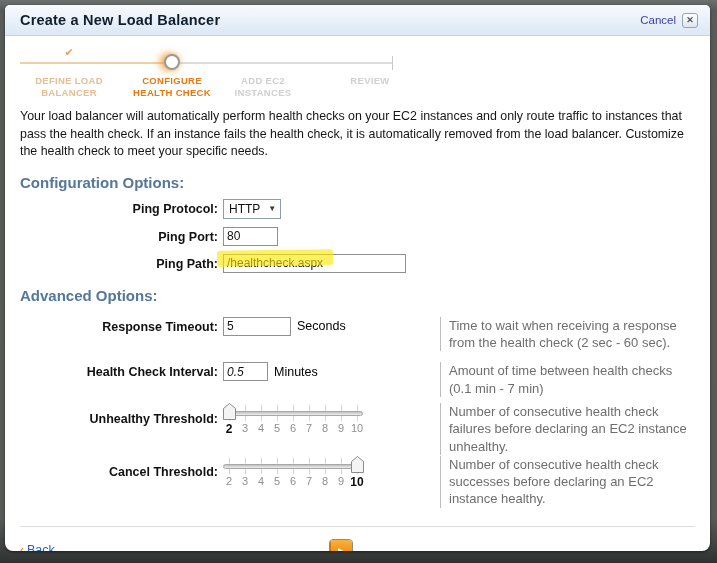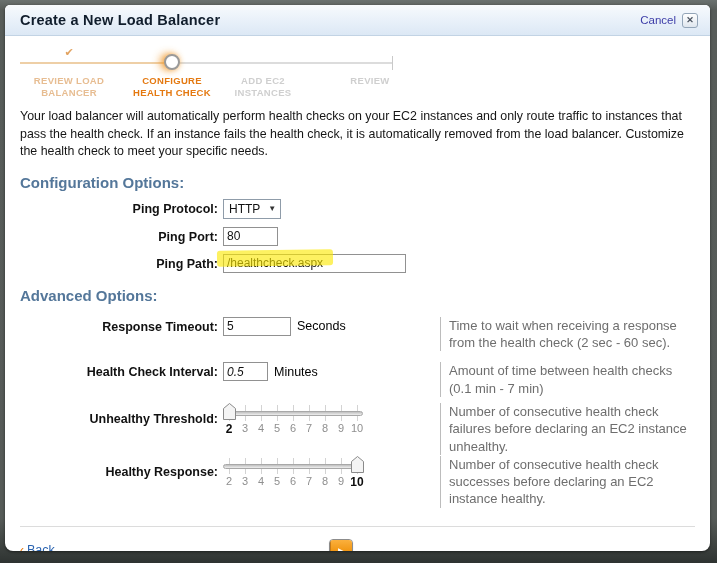--- a/index.html
+++ b/index.html
@@ -134,21 +134,21 @@
   </div>
 
   <div class="content">
 
     <div class="steps">
       <div class="line-orange"></div>
       <div class="line-gray"></div>
       <div class="end-tick"></div>
       <div class="check">✔</div>
       <div class="circle"></div>
-      <div class="step-label step-complete sl1">REVIEW LOAD
+      <div class="step-label step-complete sl1">DEFINE LOAD
 BALANCER</div>
       <div class="step-label step-current sl2">CONFIGURE
 HEALTH CHECK</div>
       <div class="step-label step-upcoming sl3">ADD EC2
 INSTANCES</div>
       <div class="step-label step-upcoming sl4">REVIEW</div>
     </div>
 
     <p class="intro">Your load balancer will automatically perform health checks on your EC2 instances and only route traffic to instances that pass the health check. If an instance fails the health check, it is automatically removed from the load balancer. Customize the health check to meet your specific needs.</p>
 
@@ -224,21 +224,21 @@
             <div class="num" style="left: 134px;">10</div>
             <div class="handle" style="left: -0.5px;"><svg width="13" height="17" viewBox="0 0 13 17">
                 <path d="M6.5 0.5 L12.5 5.5 L12.5 16.5 L0.5 16.5 L0.5 5.5 Z" fill="#f4f4f4" stroke="#8a8a8a" stroke-width="1"></path>
               </svg></div>
           </div>
       </div>
       <div class="help">Number of consecutive health check failures before declaring an EC2 instance unhealthy.</div>
     </div>
 
     <div class="frow adv" style="margin-top:1px">
-      <div class="flabel" style="padding-top:9px">Healthy Response:</div>
+      <div class="flabel" style="padding-top:9px">Cancel Threshold:</div>
       <div class="fctrl">
         <div class="slider">
             <div class="tick" style="left: 6px;"></div>
             <div class="tick" style="left: 22px;"></div>
             <div class="tick" style="left: 38px;"></div>
             <div class="tick" style="left: 54px;"></div>
             <div class="tick" style="left: 70px;"></div>
             <div class="tick" style="left: 86px;"></div>
             <div class="tick" style="left: 102px;"></div>
             <div class="tick" style="left: 118px;"></div>

